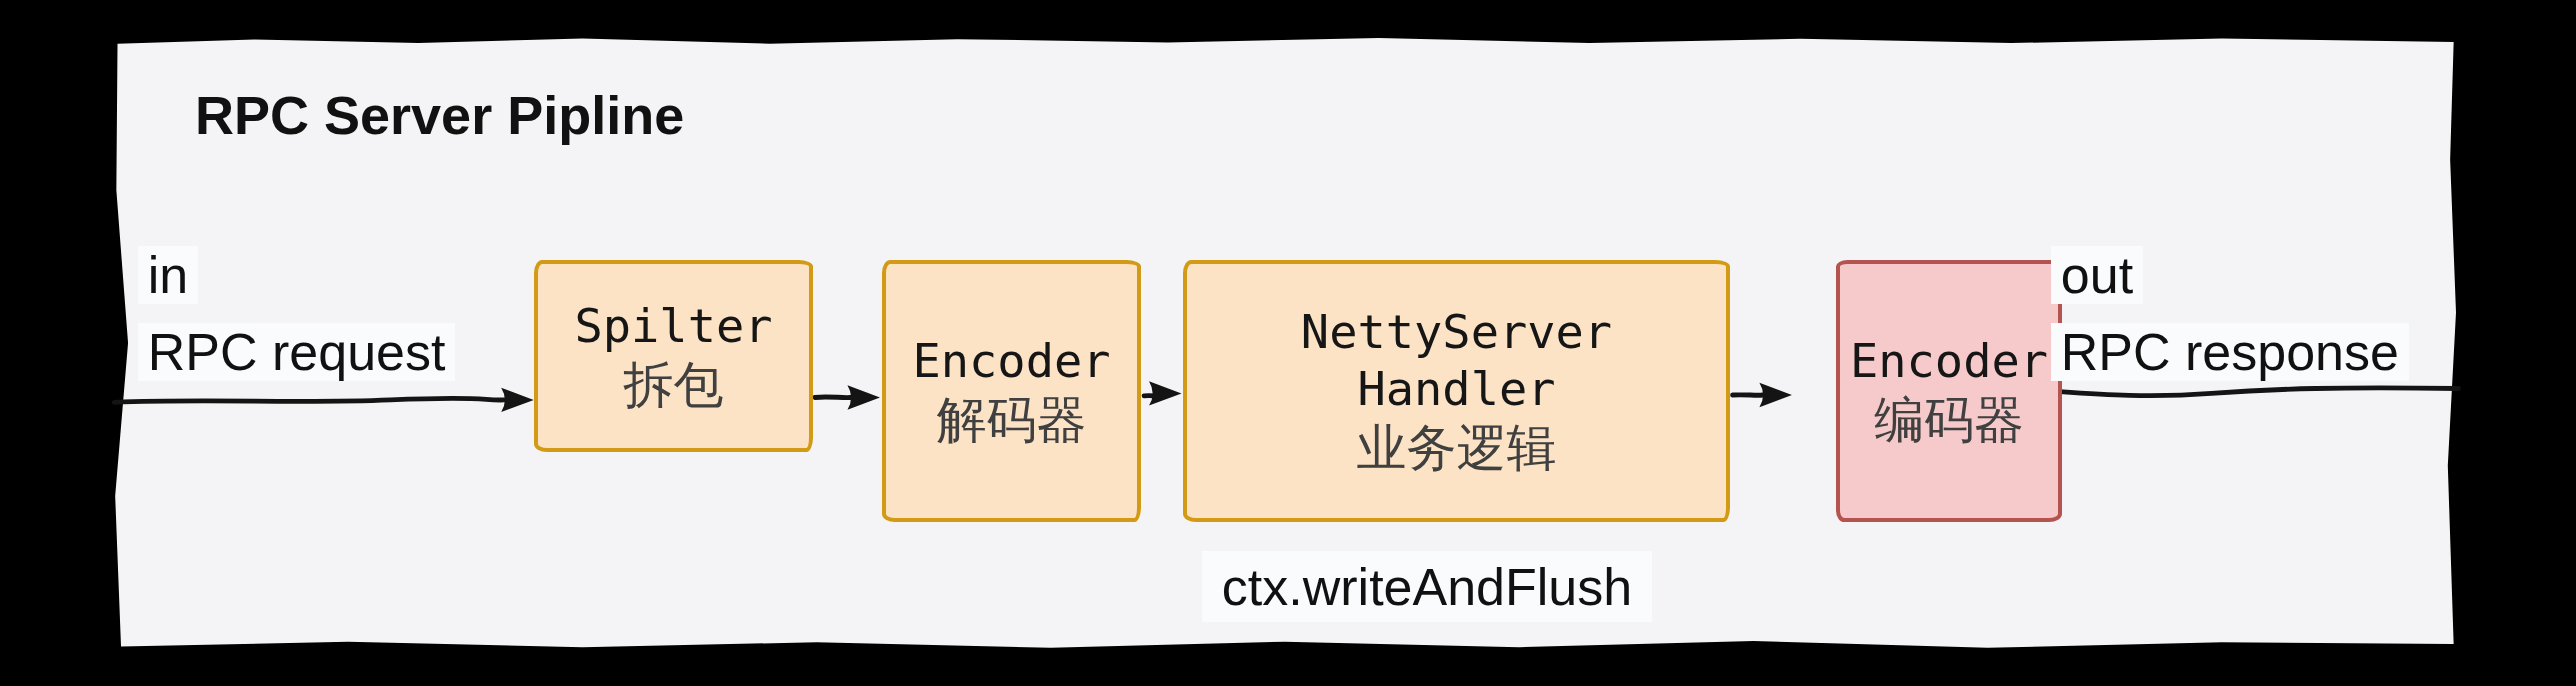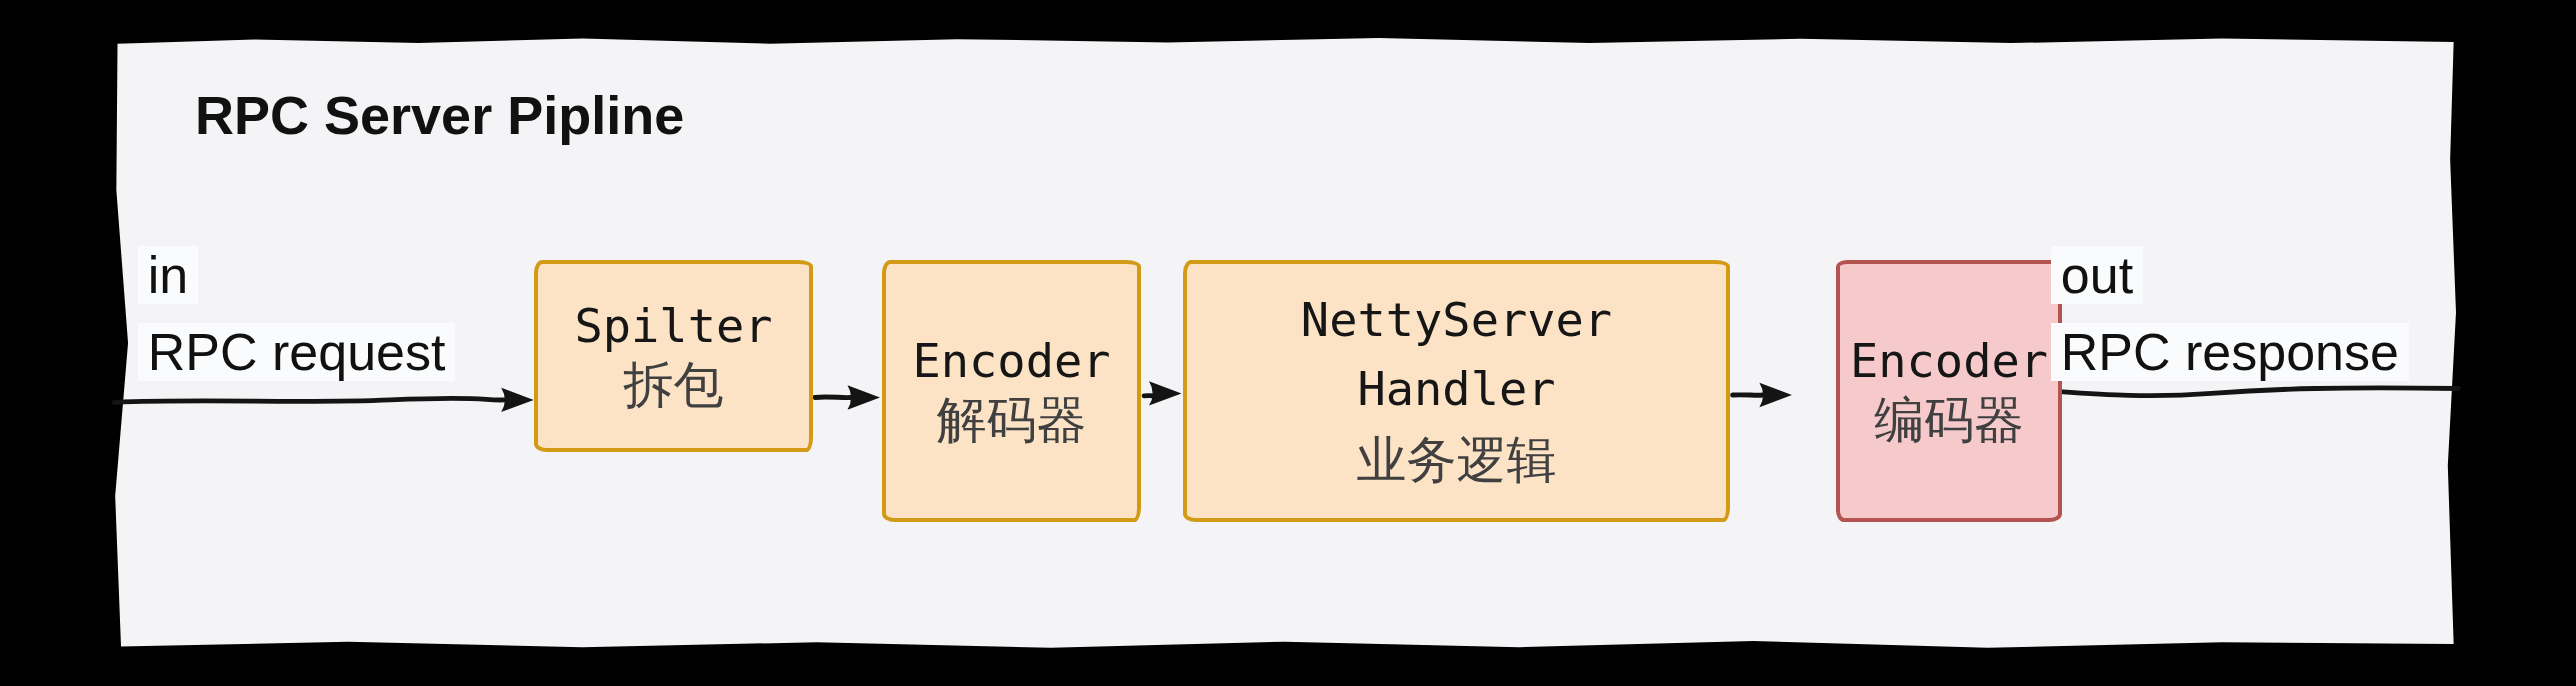--- a/index.html
+++ b/index.html
@@ -85,31 +85,34 @@
   <div class="node amber" style="left:534px;top:260px;width:279px;height:192px;">
     <div class="node-title">Spilter</div>
     <div class="node-sub">拆包</div>
   </div>
 
   <div class="node amber" style="left:882px;top:260px;width:259px;height:262px;">
     <div class="node-title">Encoder</div>
     <div class="node-sub">解码器</div>
   </div>
 
-  <div class="node amber" style="left:1183px;top:260px;width:547px;height:262px;gap:12px;">
+  <div class="node amber" style="left:1183px;top:260px;width:547px;height:262px;">
     <div class="node-title">NettyServer</div>
     <div class="node-title">Handler</div>
     <div class="node-sub">业务逻辑</div>
   </div>
 
   <div class="node red" style="left:1795px;top:260px;width:226px;height:262px;margin-left:41px;">
     <div class="node-title">Encoder</div>
     <div class="node-sub">编码器</div>
   </div>
 
   <div class="flow-label out-label">
     <div><span class="bg">out</span></div>
     <div><span class="bg">RPC response</span></div>
   </div>
 
+  <div class="callback-label">
+    <span class="bg">ctx.writeAndFlush</span>
+  </div>
 
 </div>
 
 
 </body></html>

